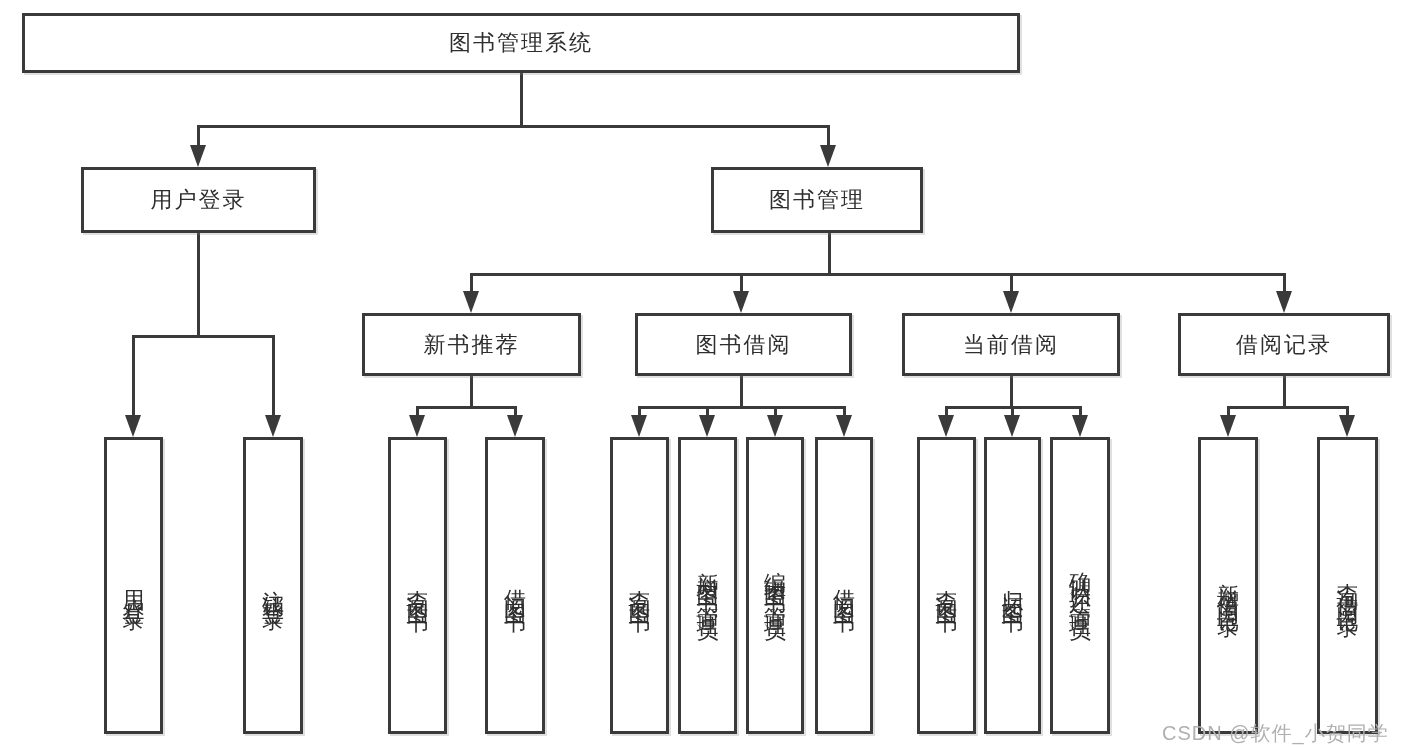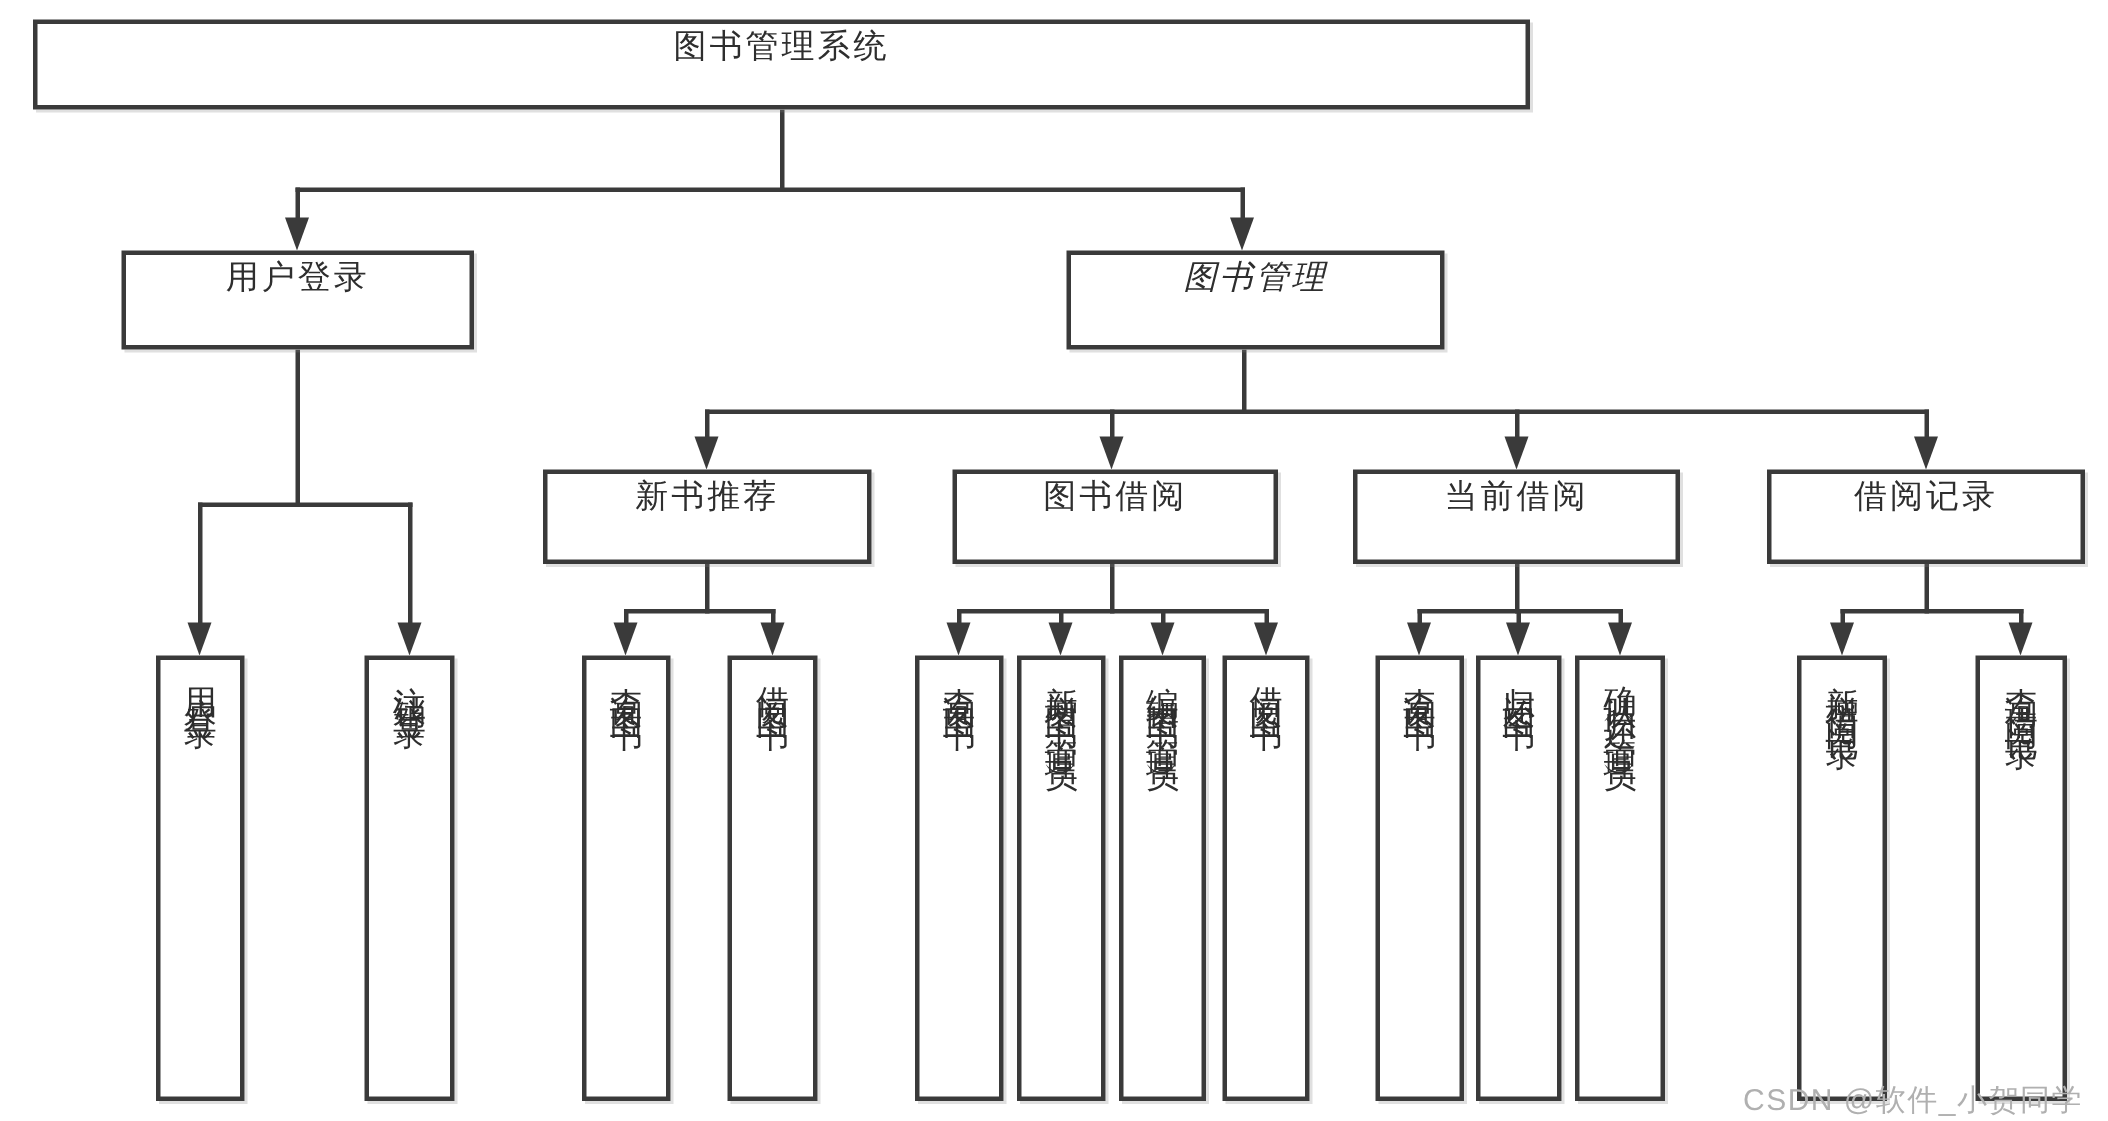--- a/index.html
+++ b/index.html
@@ -11,20 +11,21 @@
     background: var(--bg, #ffffff);
     font-family: "Liberation Sans", sans-serif;
   }
   .node {
     position: absolute;
     box-sizing: border-box;
     background: #ffffff;
     border: 3px solid var(--line, #3a3a3a);
     box-shadow: 2px 2px 0 rgba(130,130,130,0.25);
     display: flex;
+    align-items: center;
     justify-content: center;
     color: var(--text, #2e2e2e);
   }
   .node.h .lbl {
     font-size: 22px;
     letter-spacing: 2px;
     white-space: nowrap;
   }
   .node.v .lbl {
     writing-mode: vertical-rl;
@@ -113,21 +114,21 @@
     <div class="edge" style="left: 1226.5px; top: 406px; width: 3px; height: 17px;"></div>
     <div class="arrowhead" style="left: 1220px; top: 415px;"></div>
     <div class="edge" style="left: 1345.5px; top: 406px; width: 3px; height: 17px;"></div>
     <div class="arrowhead" style="left: 1339px; top: 415px;"></div>
     <div class="node h" style="left: 22px; top: 13px; width: 998px; height: 60px;">
       <span class="lbl">图书管理系统</span>
     </div>
     <div class="node h" style="left: 81px; top: 167px; width: 235px; height: 66px;">
       <span class="lbl">用户登录</span>
     </div>
-    <div class="node h" style="left: 711px; top: 167px; width: 252px; height: 66px; font-style: italic;">
+    <div class="node h" style="left: 711px; top: 167px; width: 212px; height: 66px;">
       <span class="lbl">图书管理</span>
     </div>
     <div class="node h" style="left: 635px; top: 313px; width: 217px; height: 63px;">
       <span class="lbl">图书借阅</span>
     </div>
     <div class="node h" style="left: 362px; top: 313px; width: 219px; height: 63px;">
       <span class="lbl">新书推荐</span>
     </div>
     <div class="node h" style="left: 902px; top: 313px; width: 218px; height: 63px;">
       <span class="lbl">当前借阅</span>

